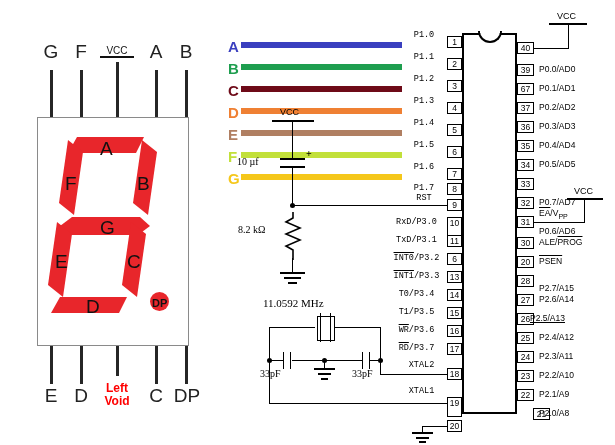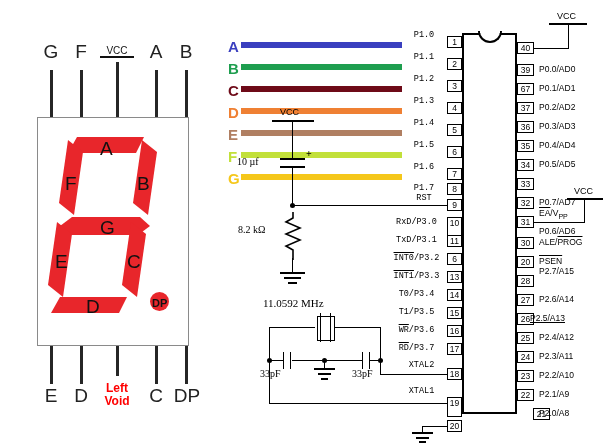--- a/index.html
+++ b/index.html
@@ -305,21 +305,21 @@
   <div class="vccbar" style="left:345px;top:198px;width:36px;"></div>
   <div class="vcclbl" style="left:352px;top:186px;">VCC</div>
 
   <div class="pinbox" style="left:295px;top:237px;width:17px;height:12px;">30</div>
   <div class="pname r" style="left:317px;top:237px;">ALE/<span class="ovl">PROG</span></div>
 
   <div class="pinbox" style="left:295px;top:256px;width:17px;height:12px;">20</div>
   <div class="pname r" style="left:317px;top:256px;"><span class="ovl">PSEN</span></div>
 
   <div class="pinbox" style="left:295px;top:275px;width:17px;height:12px;">28</div>
-  <div class="pname r" style="left:317px;top:266px;">P2.7/A15</div>
+  <div class="pname r" style="left:317px;top:283px;">P2.7/A15</div>
 
   <div class="pinbox" style="left:295px;top:294px;width:17px;height:12px;">27</div>
   <div class="pname r" style="left:317px;top:294px;">P2.6/A14</div>
 
   <div class="pinbox" style="left:295px;top:313px;width:17px;height:12px;">26</div>
   <div class="pname r" style="left:308px;top:313px;text-decoration:underline;">P2.5/A13</div>
 
   <div class="pinbox" style="left:295px;top:332px;width:17px;height:12px;">25</div>
   <div class="pname r" style="left:317px;top:332px;">P2.4/A12</div>
 

